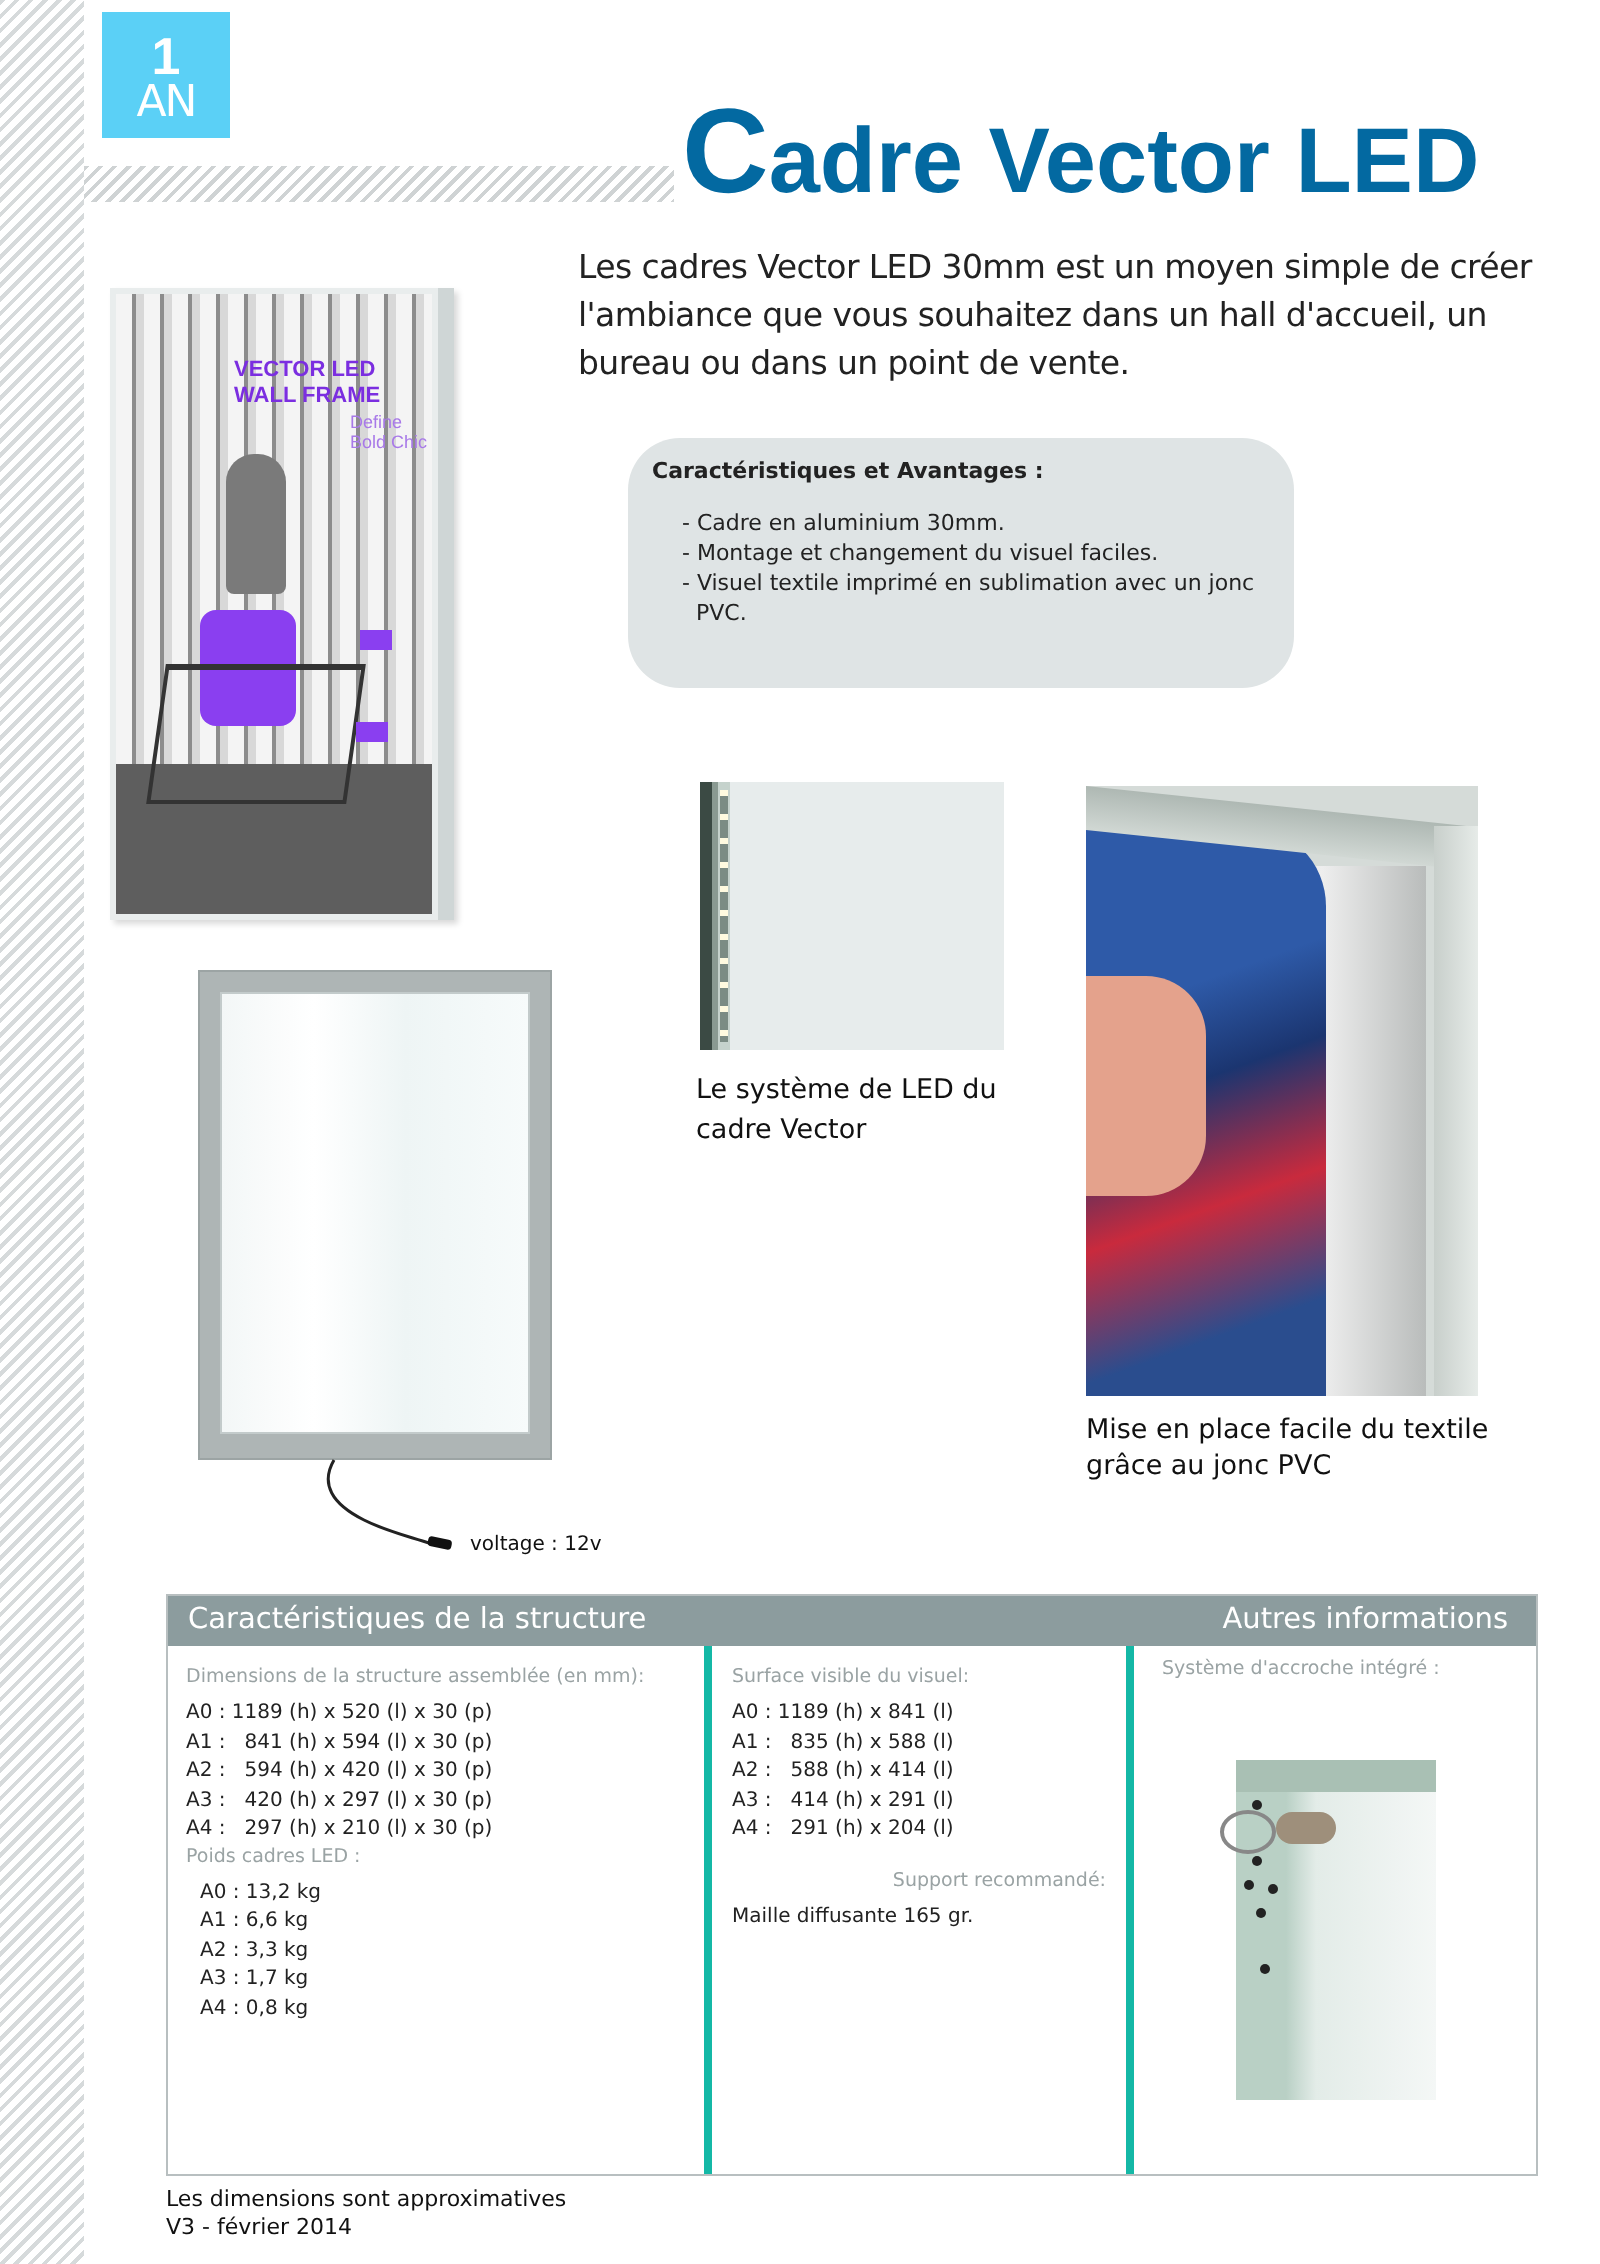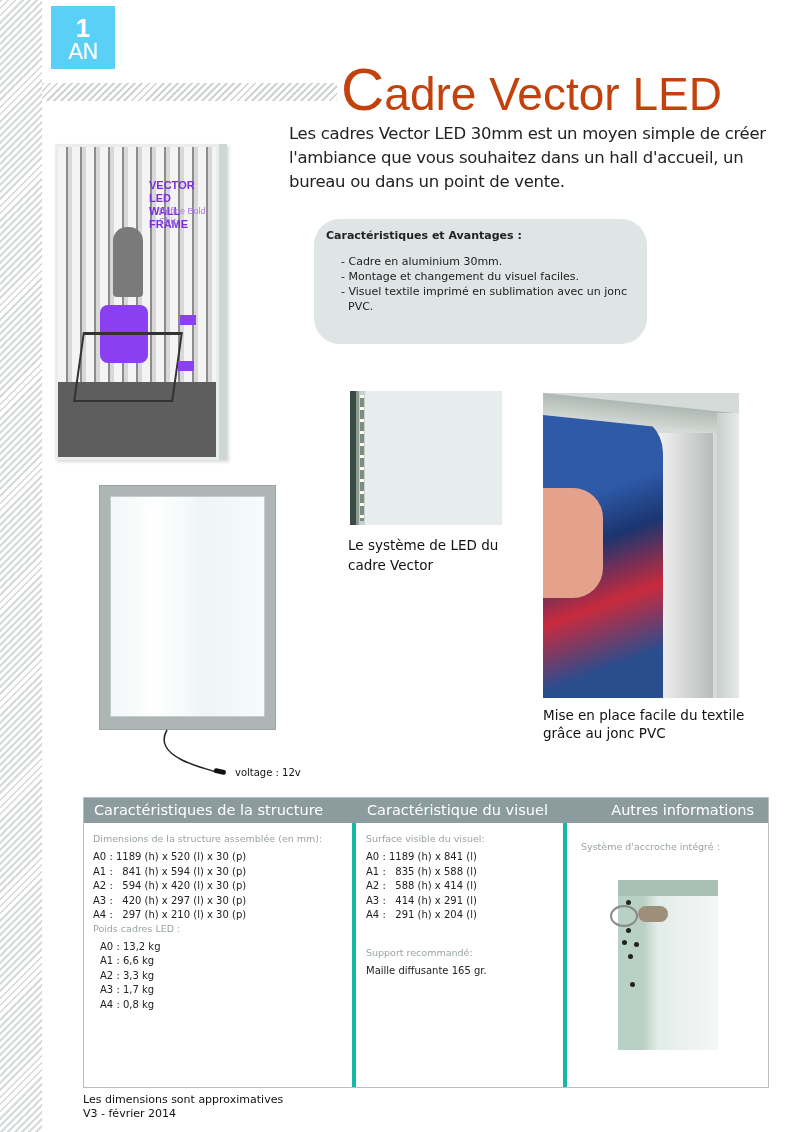--- a/index.html
+++ b/index.html
@@ -15,22 +15,22 @@
     background: repeating-linear-gradient(135deg, #cfd3d4 0 2px, #ffffff 2px 5px);
   }
   .badge {
     position: absolute; left: 51px; top: 6px; width: 64px; height: 63px;
     background: #5bd0f6; color: #fff; text-align: center;
   }
   .badge .num { display: block; font-size: 26px; font-weight: bold; line-height: 26px; margin-top: 9px; }
   .badge .unit { display: block; font-size: 22px; line-height: 22px; font-family: "DejaVu Sans", sans-serif; font-weight: normal; letter-spacing: -1px; }
 
   .title {
-    position: absolute; left: 341px; top: 50px; font-size: 46px; font-weight: normal;
-    color: #c2410c; letter-spacing: 0px; white-space: nowrap; line-height: 80px;
+    position: absolute; left: 341px; top: 50px; font-size: 46px; font-weight: bold;
+    color: #0369a1; letter-spacing: 0px; white-space: nowrap; line-height: 52px;
   }
   .title .big { font-size: 60px; }
 
   .intro {
     position: absolute; left: 289px; top: 122px; width: 510px;
     font-size: 16.5px; line-height: 24px; color: #222;
     font-family: "DejaVu Sans", sans-serif; letter-spacing: -0.3px;
   }
 
   .features {
@@ -47,22 +47,22 @@
     position: absolute; left: 55px; top: 144px; width: 172px; height: 316px;
     background: #e9eded; border-right: 8px solid #cfd6d6;
     box-shadow: 2px 2px 3px rgba(0,0,0,.15);
   }
   .poster .inner {
     position: absolute; left: 3px; top: 3px; right: 3px; bottom: 3px;
     background: repeating-linear-gradient(90deg, #f4f4f4 0 8px, #8c8c8c 8px 10px, #d8d8d8 10px 14px);
     overflow: hidden;
   }
   .poster .floor { position: absolute; left: 0; right: 0; bottom: 0; height: 75px; background: #5e5e5e; }
-  .poster .txt1 { position: absolute; left: 91px; top: 32px; color: #7b2ee0; font-weight: bold; font-size: 11px; line-height: 13px; }
-  .poster .txt2 { position: absolute; left: 59px; top: 59px; color: #a879e8; font-size: 9px; padding-left: 42px; }
+  .poster .txt1 { position: absolute; left: 59px; top: 32px; color: #7b2ee0; font-weight: bold; font-size: 11px; line-height: 13px; }
+  .poster .txt2 { position: absolute; left: 75px; top: 59px; color: #a879e8; font-size: 9px; padding-left: 42px; }
   .poster .shirt { position: absolute; left: 42px; top: 158px; width: 48px; height: 58px; background: #8a3ff0; border-radius: 8px; }
   .poster .person1 { position: absolute; left: 55px; top: 80px; width: 30px; height: 70px; background: #7a7a7a; border-radius: 14px 14px 4px 4px; }
   .poster .cart { position: absolute; left: 20px; top: 185px; width: 100px; height: 70px; border: 2px solid #333; border-top-width: 3px; transform: skewX(-8deg); }
   .poster .sock1 { position: absolute; left: 122px; top: 168px; width: 16px; height: 10px; background: #8a3ff0; }
   .poster .sock2 { position: absolute; left: 120px; top: 214px; width: 16px; height: 10px; background: #8a3ff0; }
 
   .img-led {
     position: absolute; left: 350px; top: 391px; width: 152px; height: 134px;
     background: linear-gradient(90deg, #3b4a44 0 6px, #8a9a92 6px 9px, #c5d2cc 9px 15px, #e7ecec 15px 100%);
   }
@@ -194,21 +194,20 @@
   </div>
 <svg class="cable" viewBox="0 0 80 50">
   <path d="M7 2 C 0 14, 6 24, 22 32 C 34 38, 44 40, 56 44" stroke="#222" stroke-width="1.5" fill="none"></path>
   <rect x="54" y="41" width="12" height="5" rx="2" fill="#111" transform="rotate(12 60 43)"></rect>
 </svg>
 <div class="voltage">voltage : 12v</div>
 
 <div class="table">
   <div class="thead">
     <div class="th" style="left:10px;text-align:center;">Caractéristiques de la structure</div>
-    <div class="th" style="left:283px;">Caractéristique du visuel</div>
     <div class="th" style="right:14px;">Autres informations</div>
   </div>
 
   <div class="col" style="left:0; width:272px; padding:10px 9px;">
     <span class="label">Dimensions de la structure assemblée (en mm):</span>
     <span class="row">A0 : 1189 (h) x 520 (l) x 30 (p)</span>
     <span class="row">A1 :   841 (h) x 594 (l) x 30 (p)</span>
     <span class="row">A2 :   594 (h) x 420 (l) x 30 (p)</span>
     <span class="row">A3 :   420 (h) x 297 (l) x 30 (p)</span>
     <span class="row">A4 :   297 (h) x 210 (l) x 30 (p)</span>
@@ -222,25 +221,25 @@
     </div>
   </div>
 
   <div class="col" style="left:272px; width:211px; padding:10px 10px;">
     <span class="label">Surface visible du visuel:</span>
     <span class="row">A0 : 1189 (h) x 841 (l)</span>
     <span class="row">A1 :   835 (h) x 588 (l)</span>
     <span class="row">A2 :   588 (h) x 414 (l)</span>
     <span class="row">A3 :   414 (h) x 291 (l)</span>
     <span class="row">A4 :   291 (h) x 204 (l)</span>
-    <span class="label" style="margin-top:24px;">Support recommandé:</span>
+    <span class="label" style="margin-top:12px;text-align:right;">Support recommandé:</span>
     <span class="row">Maille diffusante 165 gr.</span>
   </div>
 
-  <div class="col" style="left:483px; right:0; border-right:none; padding:18px 14px;">
+  <div class="col" style="left:483px; right:0; border-right:none; padding:6px 14px;">
     <span class="label">Système d'accroche intégré :</span>
     <div class="hook-img">
       <div class="top"></div>
       <div class="ring"></div>
       <div class="plate"></div>
       <div class="hole" style="left:8px; top:20px;"></div>
       <div class="hole" style="left:8px; top:48px;"></div>
       <div class="hole" style="left:4px; top:60px;"></div>
       <div class="hole" style="left:16px; top:62px;"></div>
       <div class="hole" style="left:10px; top:74px;"></div>

